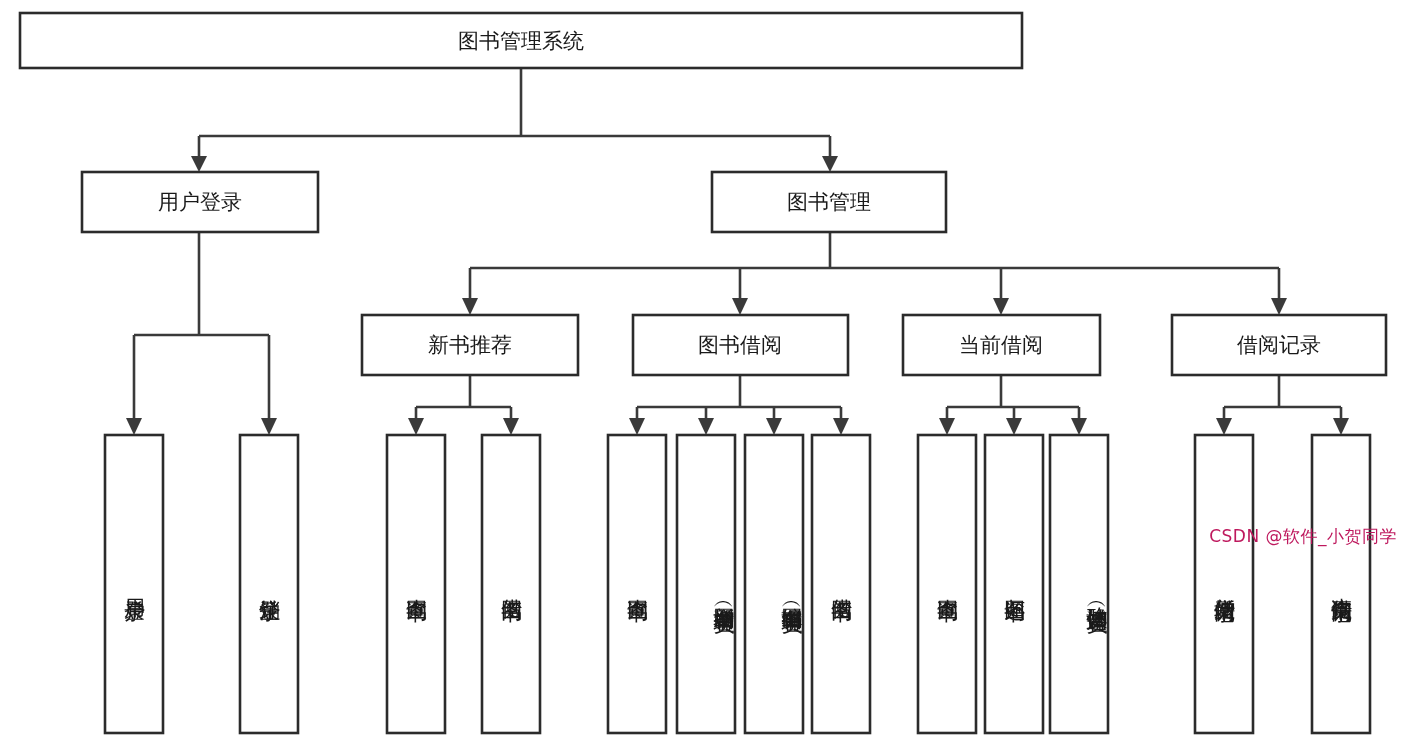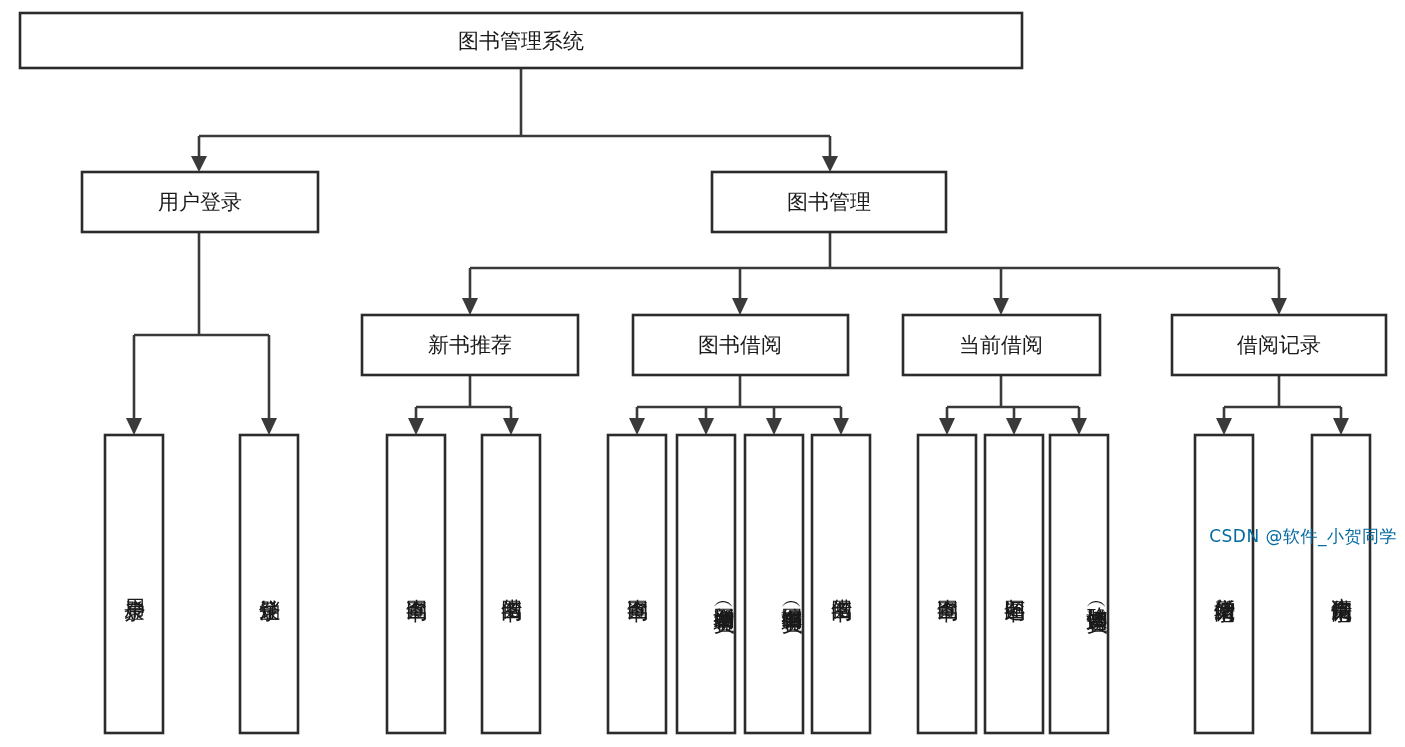--- a/index.html
+++ b/index.html
@@ -62,21 +62,21 @@
     justify-content: center;
     white-space: nowrap;
     pointer-events: none;
   }
   .watermark {
     position: absolute;
     right: 8px;
     bottom: 6px;
     font-family: "DejaVu Sans", "Liberation Sans", sans-serif;
     font-size: 17px;
-    color: #0369a1;
+    color: #be185d;
     letter-spacing: 0.5px;
     user-select: none;
   }
 </style>
 </head>
 <body>
 
 <div id="diagram-root">
 
   <svg class="diagram-canvas" viewBox="0 0 1405 747">

